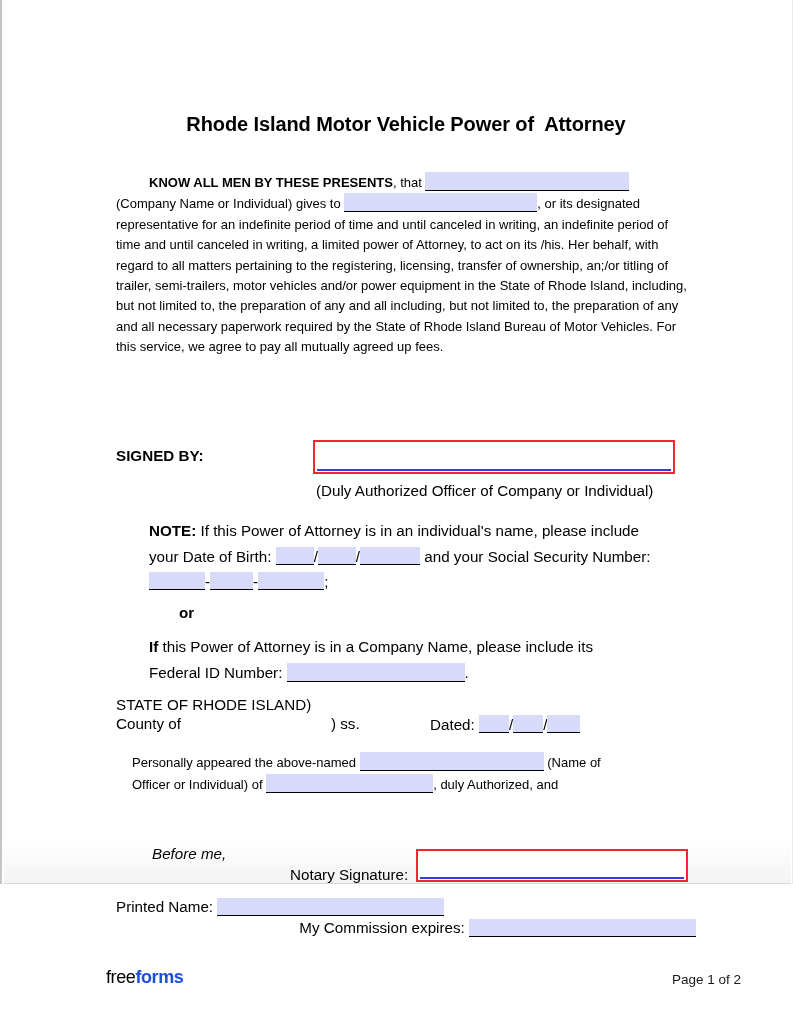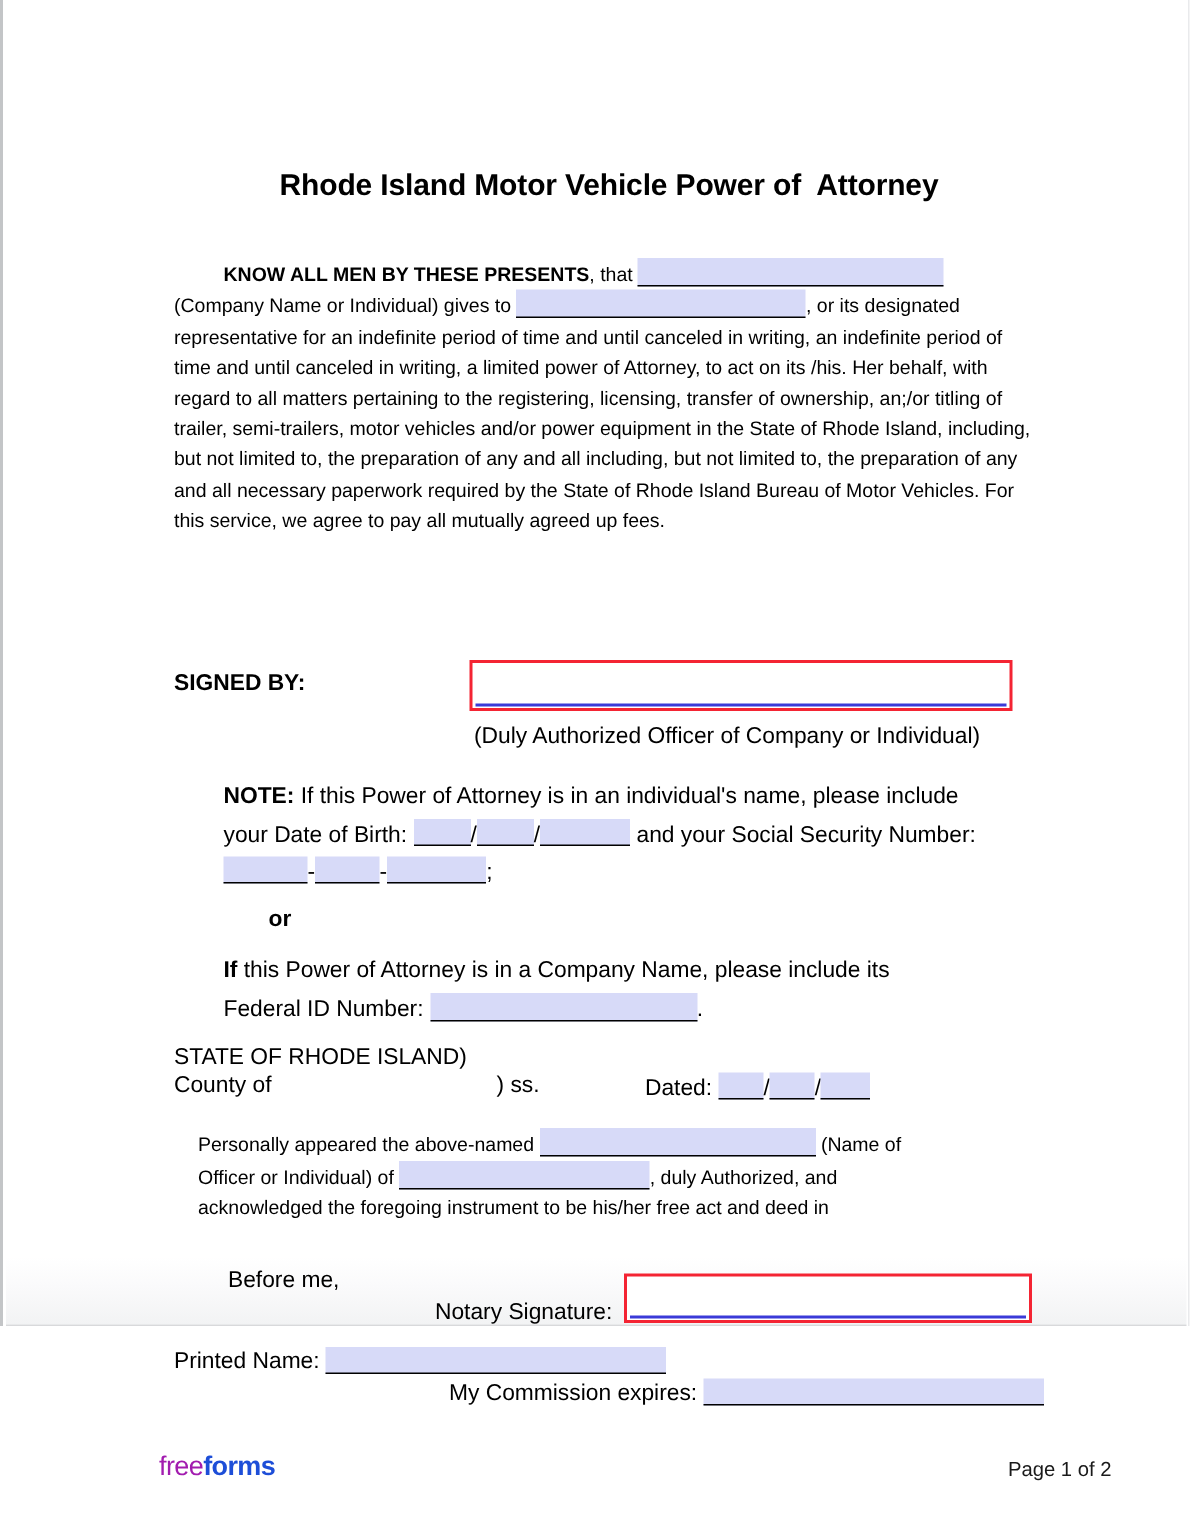--- a/index.html
+++ b/index.html
@@ -178,20 +178,21 @@
     font-size: 13px;
     line-height: 20.6px;
   }
 
   
   #before-me {
     position: absolute;
     left: 36px;
     top: 845px;
     font-size: 15.2px;
+    font-style: italic;
   }
   #notary-sig-label {
     position: absolute;
     left: 174px;
     top: 866px;
     font-size: 15.2px;
   }
   #notary-box {
     left: 300px;
     top: 849px;
@@ -226,21 +227,21 @@
 
   
   #footer-logo {
     position: absolute;
     left: 104px;
     top: 967px;
     font-size: 18px;
     font-weight: bold;
     letter-spacing: -0.4px;
   }
-  .logo-free { color: #a21caf; font-weight: normal; }
+  .logo-free { color: #000000; font-weight: normal; }
   .logo-forms { color: #1d4ed8; font-weight: bold; margin-top: 28px; }
   #footer-page {
     position: absolute;
     right: 51px;
     top: 972px;
     font-size: 13.5px;
     color: #1a1a1a;
   }
 </style>
 </head>
@@ -286,21 +287,21 @@
       <div id="county-row">
         <span id="county-of">County of</span>
         <span id="ss-mark">) ss.</span>
         <span id="dated-group"><span>Dated: </span><span class="fld" style="width:30px;"></span><span>/</span><span class="fld" style="width:30px;"></span><span>/</span><span class="fld" style="width:33px;"></span></span>
       </div>
     </div>
 
     <div id="appeared-block">
       <span>Personally appeared the above-named </span><span class="fld fld-tall" style="width:184px;"></span><span> (Name of</span><br>
       <span>Officer or Individual) of </span><span class="fld fld-tall" style="width:167px;"></span><span>, duly Authorized, and</span><br>
-      <span>acknowledged the foregoing instrument to be his/her free act and deed in</span><br>
+      <br>
     </div>
 
     <div id="before-me">Before me,</div>
     <div id="notary-sig-label">Notary Signature:</div>
     <div class="sig-box" id="notary-box">
       <div class="sig-box-underline"></div>
     </div>
 
     <div id="printed-name-row">
       <span>Printed Name: </span><span class="rule-fld" style="width:227px;"></span>

